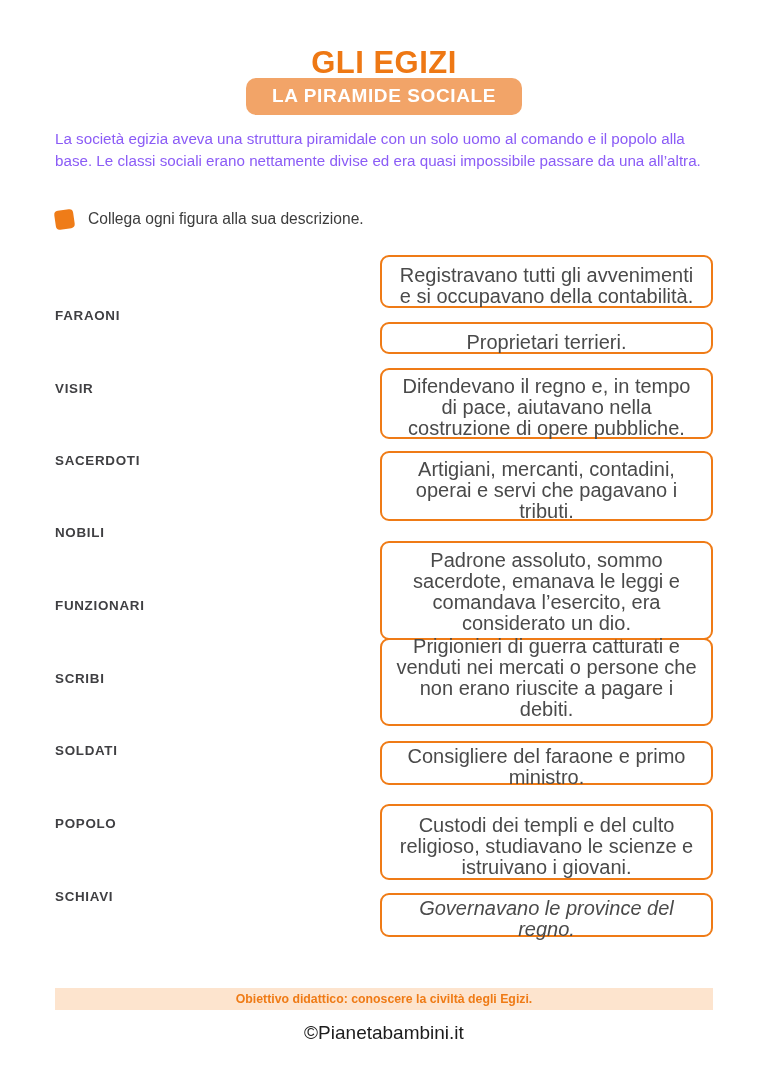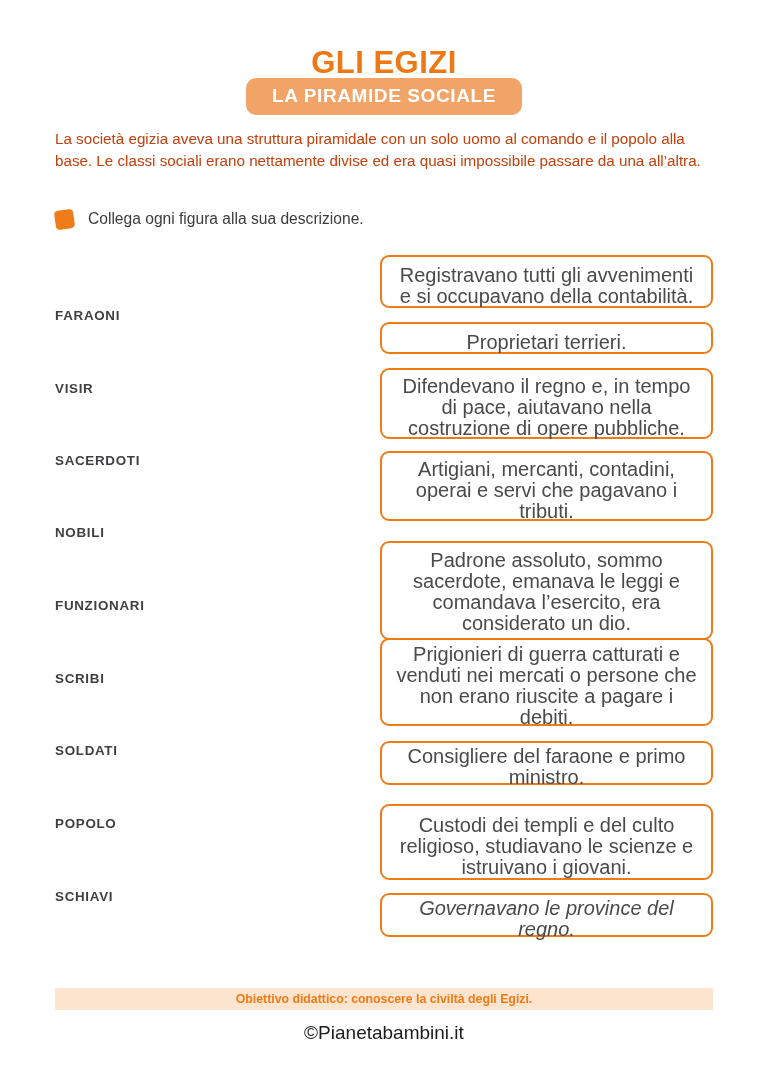--- a/index.html
+++ b/index.html
@@ -54,21 +54,21 @@
   }
 
   
   .intro {
     position: absolute;
     top: 128px;
     left: 55px;
     width: 660px;
     font-size: 15.2px;
     line-height: 22px;
-    color: #c2410c;
+    color: #8b5cf6;
   }
 
   
   .instruction {
     position: absolute;
     top: 208px;
     left: 55px;
     width: 660px;
     height: 26px;
   }
@@ -210,21 +210,21 @@
         </div>
         <div class="desc-box" style="top: 120px; height: 71px;">
           <span class="desc-text">Difendevano il regno e, in tempo di pace, aiutavano nella costruzione di opere pubbliche.</span>
         </div>
         <div class="desc-box" style="top: 203px; height: 70px; justify-content: center;">
           <span class="desc-text">Artigiani, mercanti, contadini, operai e servi che pagavano i tributi.</span>
         </div>
         <div class="desc-box" style="top: 293px; height: 99px; align-items: flex-end;">
           <span class="desc-text">Padrone assoluto, sommo sacerdote, emanava le leggi e comandava l’esercito, era considerato un dio.</span>
         </div>
-        <div class="desc-box" style="top: 390px; height: 88px;">
+        <div class="desc-box" style="top: 390px; height: 88px; align-items: flex-end;">
           <span class="desc-text">Prigionieri di guerra catturati e venduti nei mercati o persone che non erano riuscite a pagare i debiti.</span>
         </div>
         <div class="desc-box" style="top: 493px; height: 44px;">
           <span class="desc-text">Consigliere del faraone e primo ministro.</span>
         </div>
         <div class="desc-box" style="top: 556px; height: 76px;">
           <span class="desc-text">Custodi dei templi e del culto religioso, studiavano le scienze e istruivano i giovani.</span>
         </div>
         <div class="desc-box" style="top: 645px; height: 44px; font-style: italic;">
           <span class="desc-text">Governavano le province del regno.</span>

